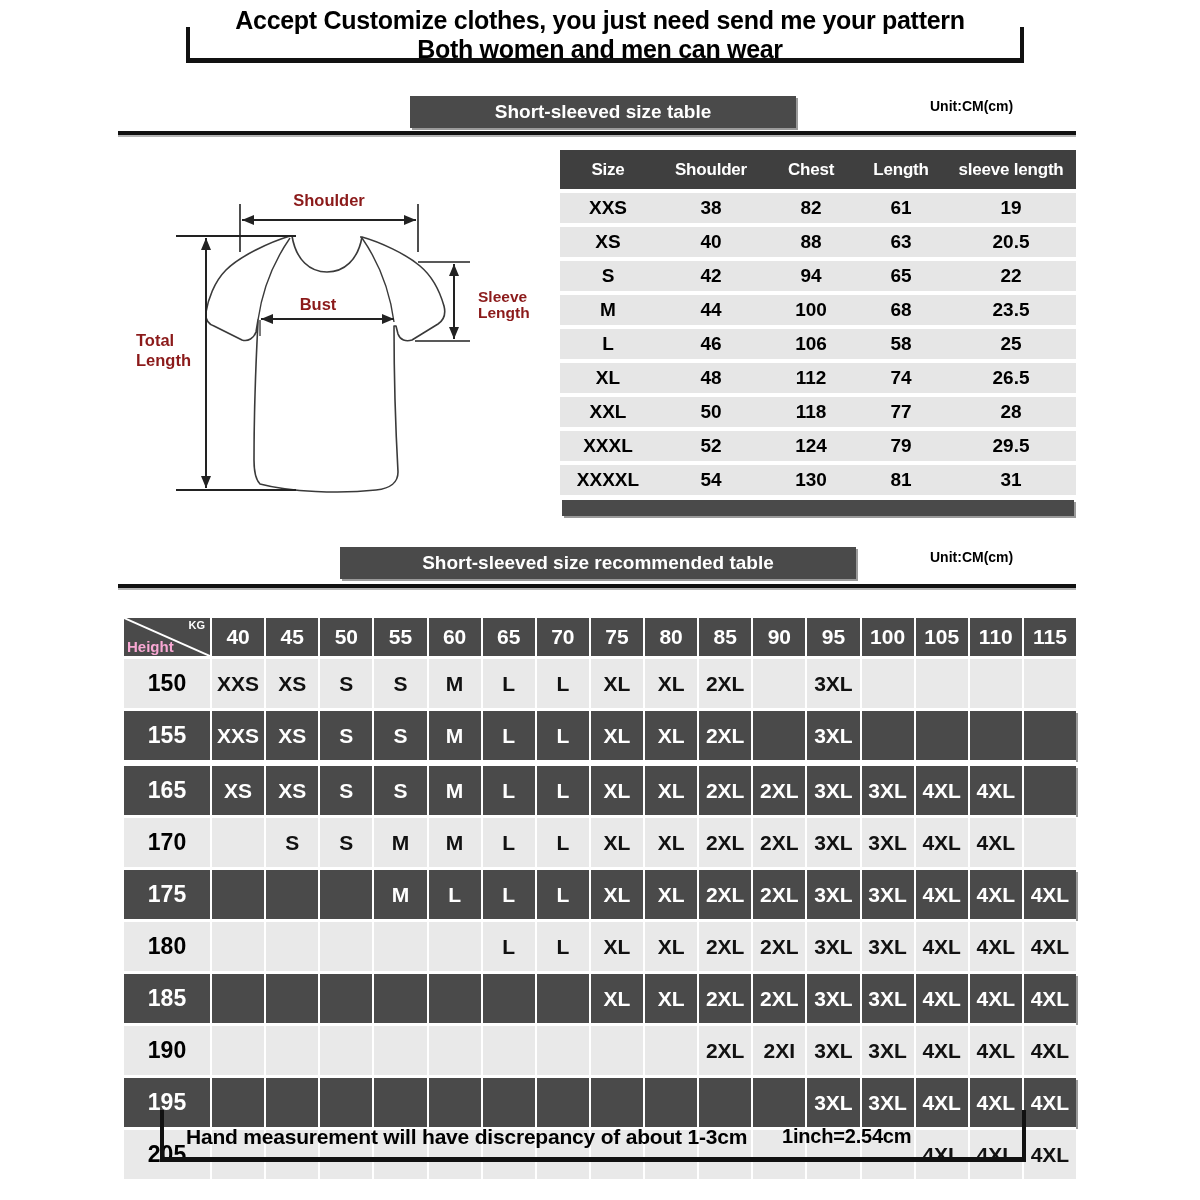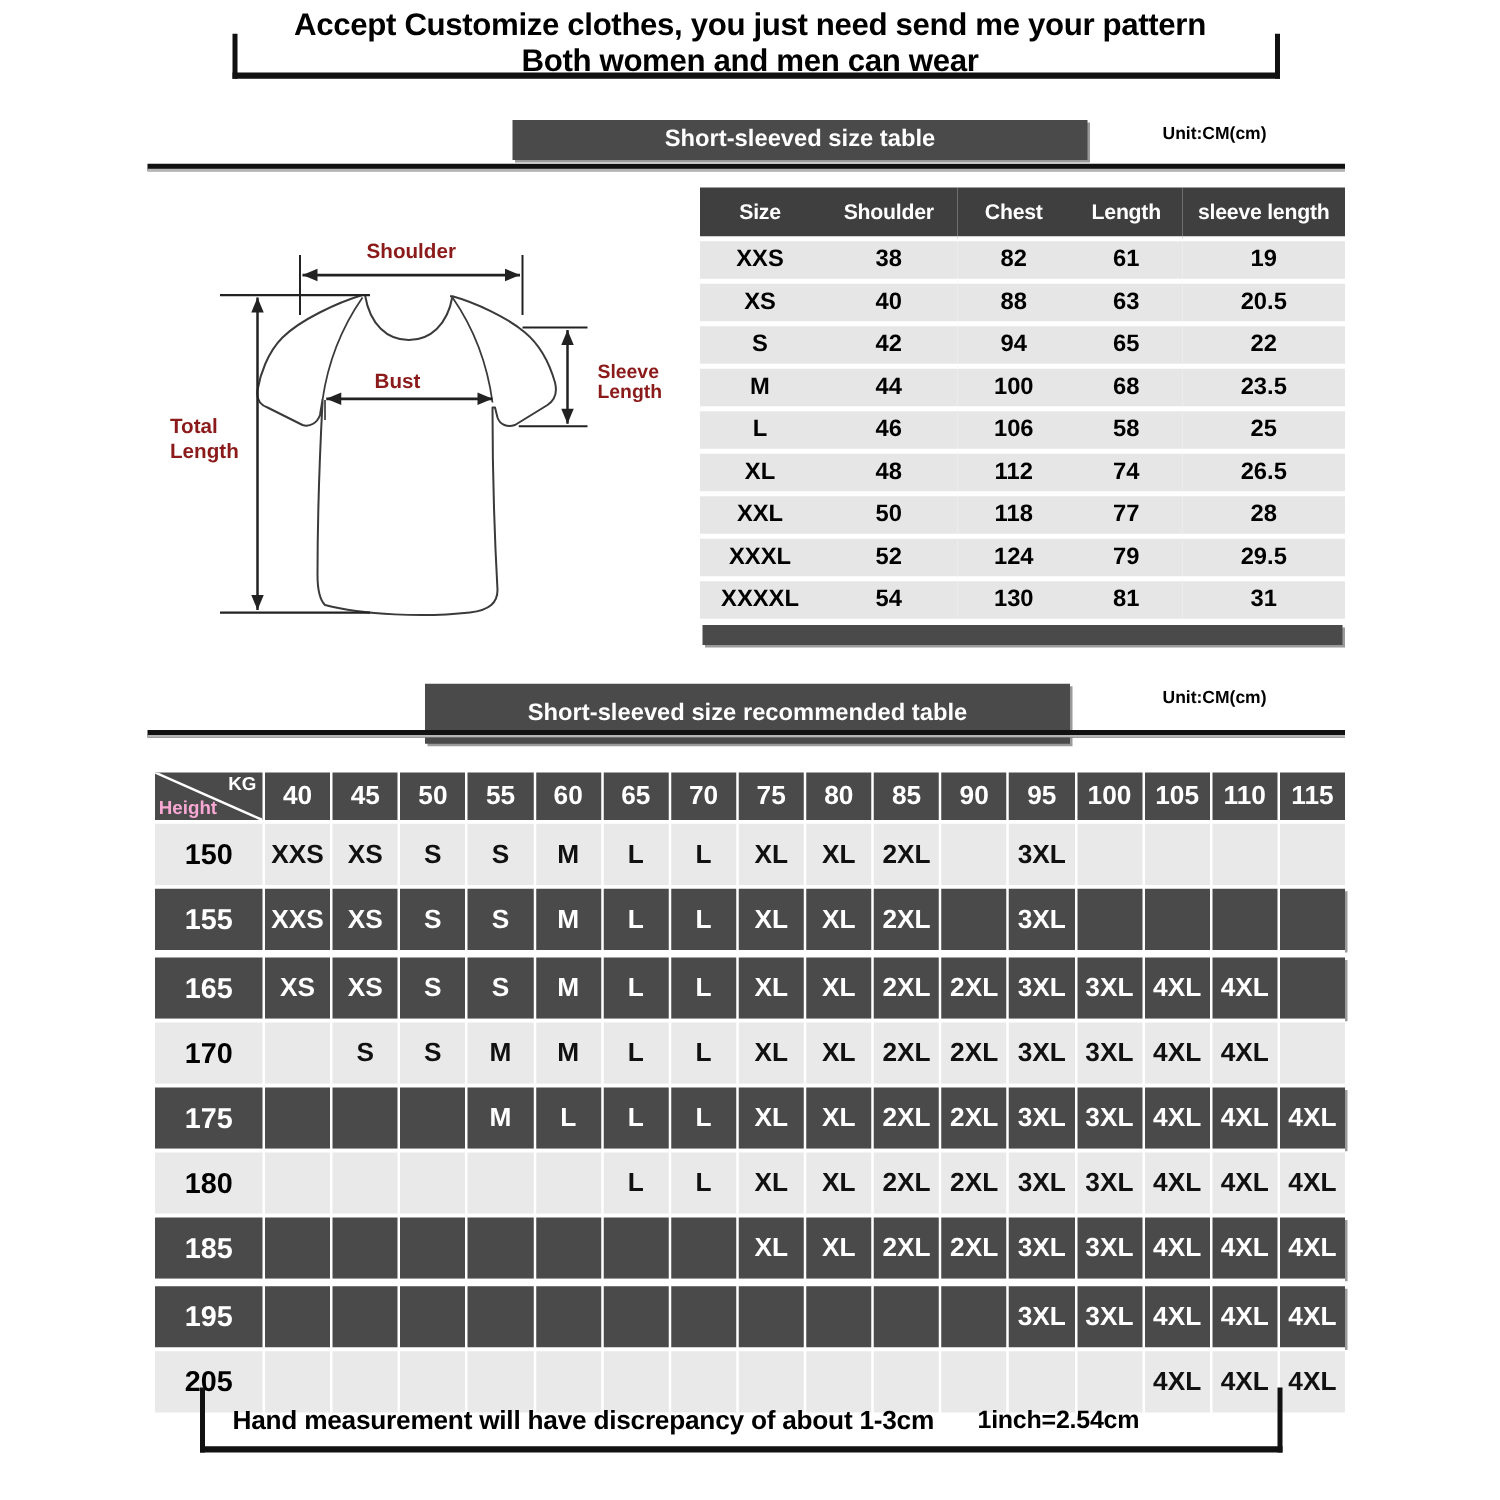--- a/index.html
+++ b/index.html
@@ -166,21 +166,21 @@
   }
   .kgh-diag {
     position: absolute;
     left: 0; top: 0;
     width: 100%; height: 100%;
   }
   .kgh-kg {
     position: absolute;
     right: 5px; top: 1px;
     color: #fff;
-    font-size: 15px;
+    font-size: 11px;
     font-weight: bold;
   }
   .kgh-h {
     position: absolute;
     left: 3px; bottom: 1px;
     color: #f9a8d4;
     font-size: 15px;
     font-weight: bold;
   }
   .rec-table td {
@@ -226,21 +226,21 @@
 </style>
 </head>
 <body>
 
 <div class="title-wrap">
   <div class="title-box"></div>
   <div class="title-text">Accept Customize clothes, you just need send me your pattern</div>
   <div class="title-line2">Both women and men can wear</div>
 </div>
 
-<div class="banner" style="left:410px; top:96px; width:460px; height:32px;">Short-sleeved size  table</div>
+<div class="banner" style="left:410px; top:96px; width:386px; height:32px;">Short-sleeved size  table</div>
 <div class="unit" style="left:930px; top:98px;">Unit:CM(cm)</div>
 <div class="rule" style="left:118px; top:131px; width:958px;"></div>
 
 <svg class="shirt-svg" width="400" height="360" viewBox="0 0 400 360">
 
   <path d="M 162 76 L 160 76 C 140 82 110 96 96 110
            C 84 122 78 140 76 152 C 75 160 78 164 84 166
            L 112 180 C 118 182 124 178 126 172
            L 128 160 L 128 162 C 126 200 124 260 124 300
            C 124 312 126 320 130 324
@@ -366,21 +366,21 @@
         <td>XXXXL</td>
         <td>54</td>
         <td>130</td>
         <td>81</td>
         <td>31</td>
       </tr>
     </tbody>
 </table>
 <div class="size-foot"></div>
 
-<div class="banner" style="left:340px; top:547px; width:516px; height:48px;">Short-sleeved size recommended table</div>
+<div class="banner" style="left:340px; top:547px; width:516px; height:32px;">Short-sleeved size recommended table</div>
 <div class="unit" style="left:930px; top:549px;">Unit:CM(cm)</div>
 <div class="rule" style="left:118px; top:584px; width:958px;"></div>
 
 <div class="rec-wrap">
   <table class="rec-table">
     <thead>
       <tr>
         <th class="kgh">
           <div class="kgh-inner">
             <svg class="kgh-diag" viewBox="0 0 86 38" preserveAspectRatio="none">
@@ -562,20 +562,39 @@
           <td>2XL</td>
           <td>3XL</td>
           <td>3XL</td>
           <td>4XL</td>
           <td>4XL</td>
           <td>4XL</td>
         </tr>
         <tr class="spacer-row">
           <td colspan="17"></td>
         </tr>
+        <tr class="light">
+          <td class="hcell">190</td>
+          <td></td>
+          <td></td>
+          <td></td>
+          <td></td>
+          <td></td>
+          <td></td>
+          <td></td>
+          <td></td>
+          <td></td>
+          <td>2XL</td>
+          <td>2XI</td>
+          <td>3XL</td>
+          <td>3XL</td>
+          <td>4XL</td>
+          <td>4XL</td>
+          <td>4XL</td>
+        </tr>
         <tr class="spacer-row">
           <td colspan="17"></td>
         </tr>
         <tr class="dark">
           <td class="hcell">195</td>
           <td></td>
           <td></td>
           <td></td>
           <td></td>
           <td></td>

